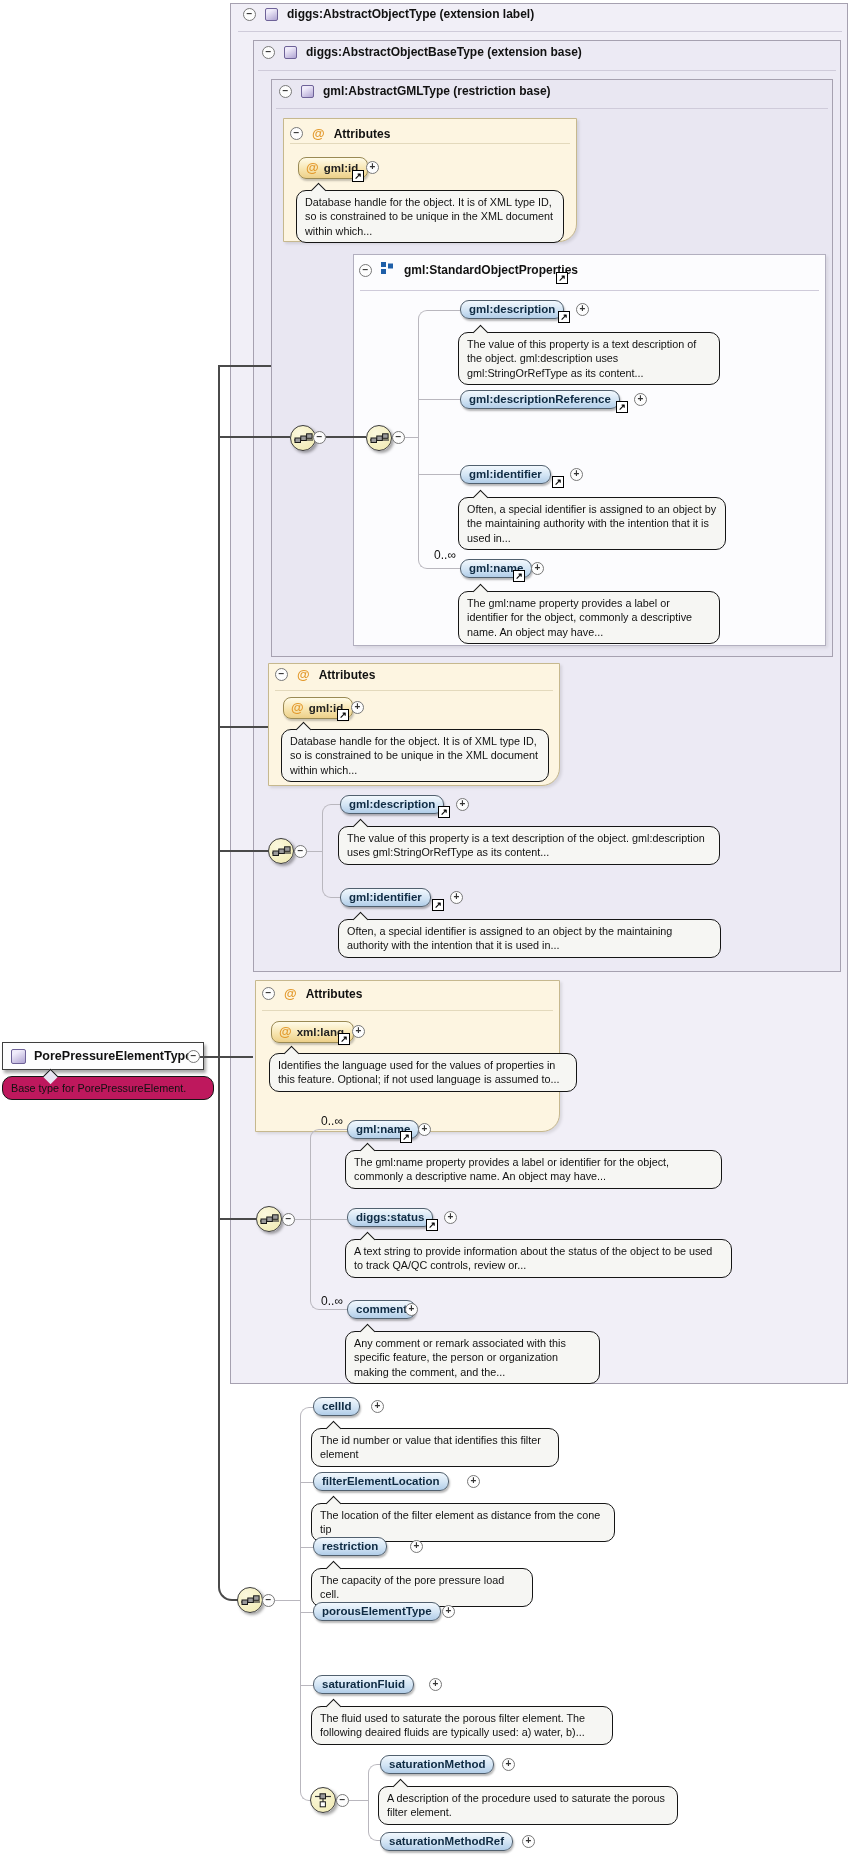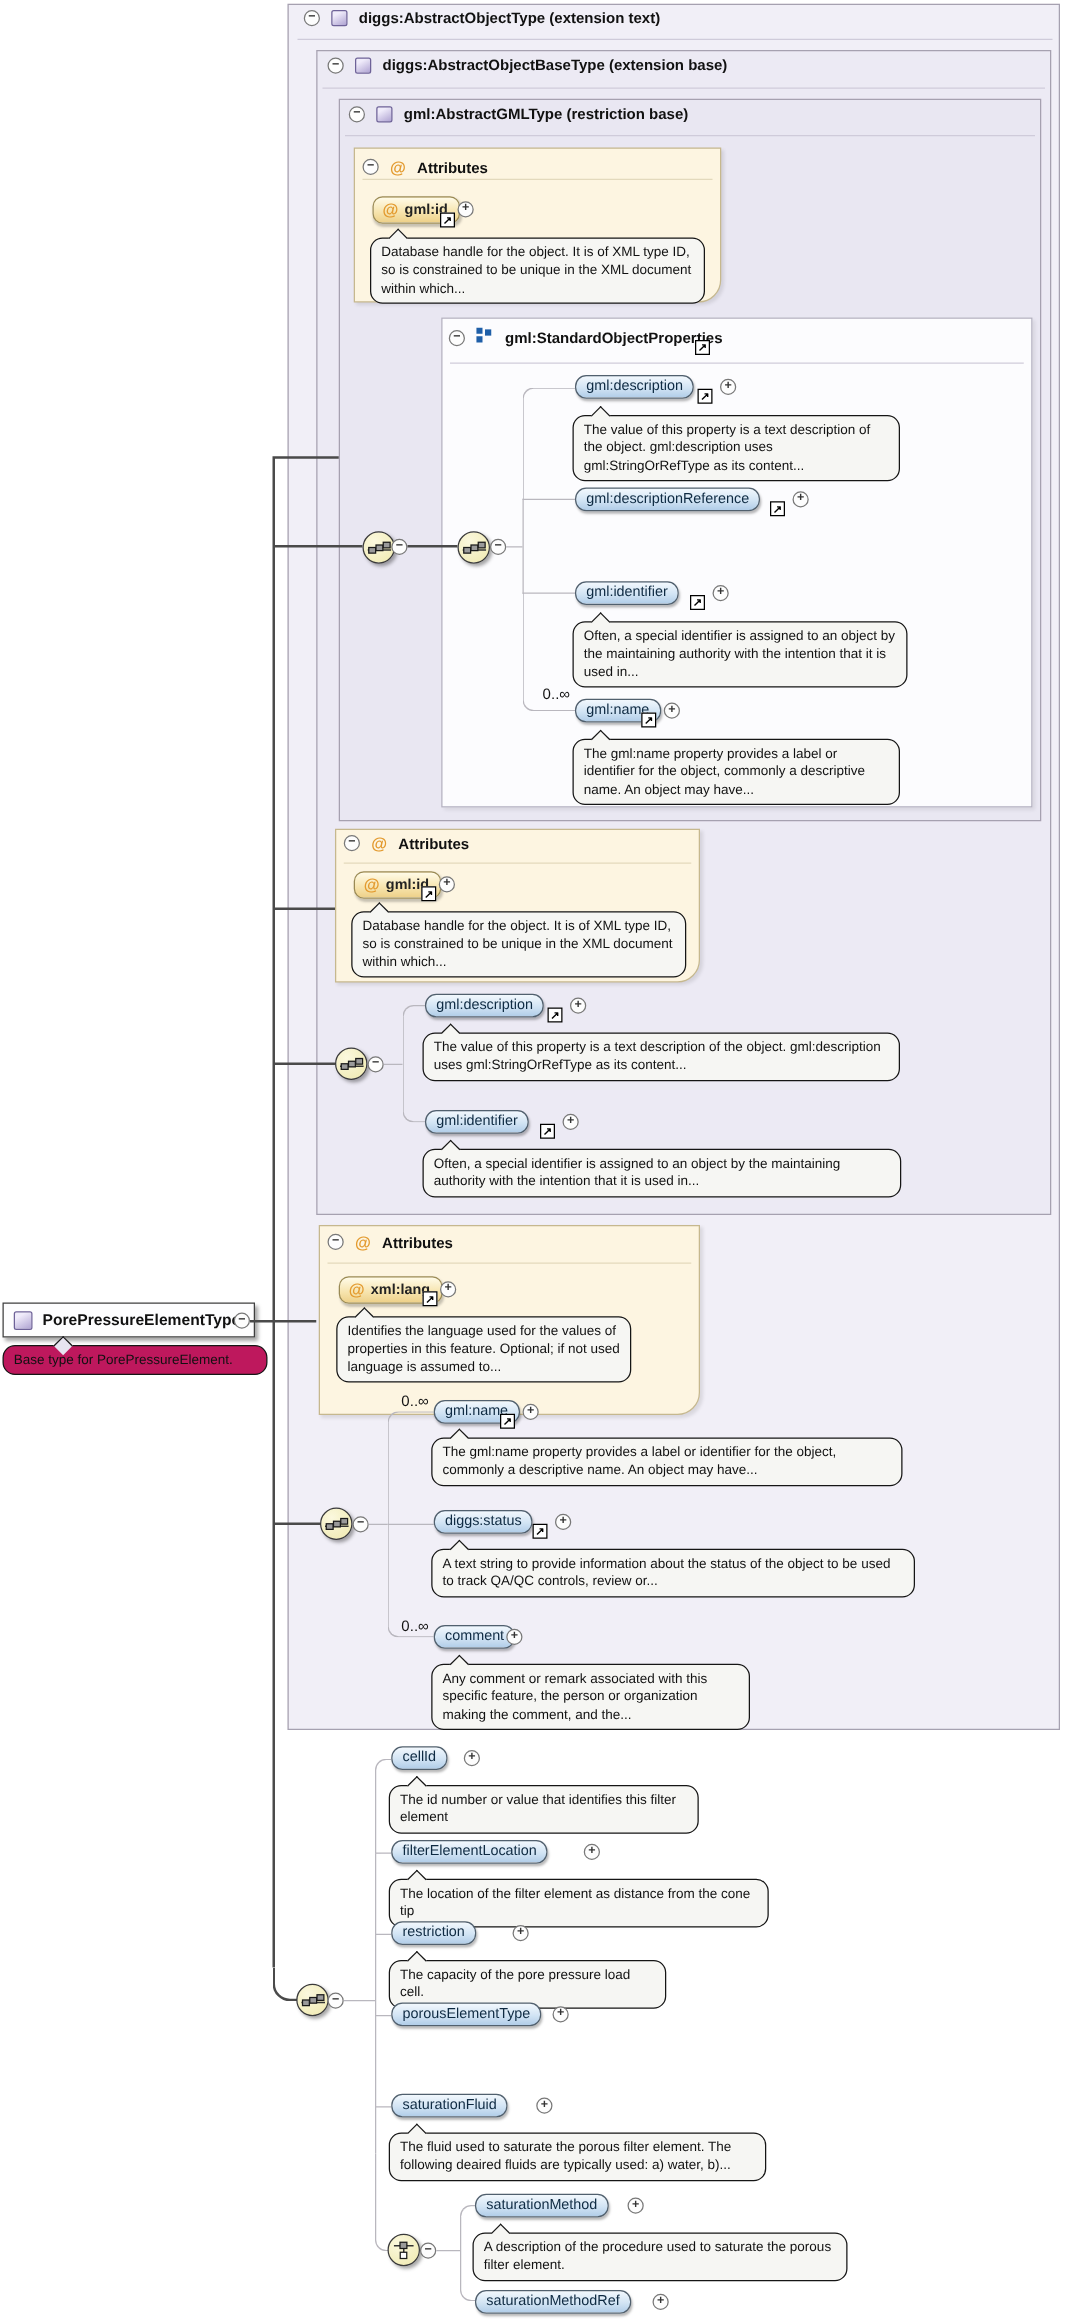--- a/index.html
+++ b/index.html
@@ -8,21 +8,21 @@
   .b{position:absolute;border:1px solid #A6A1B0}
   .bh{position:absolute;display:flex;align-items:center;gap:9px;font-weight:bold;font-size:12px;white-space:nowrap}
   .sep{position:absolute;height:1px;background:#CFCBDA}
   .sepc{background:#E3D9BC}
   .cb{display:inline-block;width:13px;height:13px;border:1px solid #787878;border-radius:50%;background:#FDFDFD;font-size:10px;line-height:10px;text-align:center;color:#333;font-weight:bold;flex:0 0 13px}
   .ps{position:absolute}
   .sq{display:inline-block;width:13px;height:13px;border:1px solid #6E6298;border-radius:2px;background:linear-gradient(150deg,#EFEBFA 25%,#AFA3D2);flex:0 0 13px}
   .atg{color:#E39A2E;font-weight:bold;font-size:13px}
   .ab{position:absolute;background:#FDF5E1;border:1px solid #C6B88E;border-radius:0 0 18px 0;box-shadow:2px 2px 3px rgba(0,0,0,.10)}
   .wb{position:absolute;background:#FCFCFE;border:1px solid #B2AFBF;box-shadow:2px 2px 3px rgba(0,0,0,.08)}
-  .pill{position:absolute;padding:2px 8px 3px;border:1px solid #51606E;border-radius:9px;background:linear-gradient(#F2F8FD,#D2E4F4 55%,#B1CDE8);font-size:11.5px;font-weight:normal;color:#0E2A42;white-space:nowrap;box-shadow:1px 2px 2px rgba(0,0,0,.28)}
+  .pill{position:absolute;padding:2px 8px 3px;border:1px solid #51606E;border-radius:9px;background:linear-gradient(#F2F8FD,#D2E4F4 55%,#B1CDE8);font-size:11.5px;font-weight:bold;color:#0E2A42;white-space:nowrap;box-shadow:1px 2px 2px rgba(0,0,0,.28)}
   .apill{position:absolute;display:flex;gap:5px;align-items:center;padding:2px 9px 3px 7px;border:1px solid #9A8A55;border-radius:8px;background:linear-gradient(#FFFBE8,#F6E3AC 60%,#EDD089);font-size:11.5px;font-weight:bold;color:#222;white-space:nowrap;box-shadow:1px 2px 2px rgba(0,0,0,.22)}
   .bub{position:absolute;background:#F6F6F3;border:1px solid #151515;border-radius:10px;padding:4px 8px;font-size:10.8px;line-height:1.32;color:#111}
   .bub::before{content:"";position:absolute;top:-6px;left:var(--nx,16px);width:10px;height:10px;background:#F6F6F3;border-left:1px solid #151515;border-top:1px solid #151515;transform:rotate(45deg)}
   .lav{background:#be185d}.lav::before{background:#E7E4F1}
   .comp{position:absolute;width:26px;height:26px;border:1.5px solid #3A3A3A;border-radius:50%;background:radial-gradient(circle at 35% 30%,#FBF8DE,#EFE9AE);box-shadow:2px 2px 3px rgba(0,0,0,.35);display:flex;align-items:center;justify-content:center}
   .lk{position:absolute;width:12px;height:12px;background:#fff;border:1px solid #000;font-size:9px;line-height:10px;text-align:center;font-weight:bold;color:#000}
   .occ{position:absolute;font-size:12px;color:#111;text-align:right}
   .dl{position:absolute;background:#4A4A4A}
   .ll{position:absolute;background:#B9B7BE}
   .cTL{position:absolute;border-left:1px solid #B9B7BE;border-top:1px solid #B9B7BE;border-top-left-radius:9px}
@@ -36,21 +36,21 @@
 
 <div id="cv">
 
   <div class="b" style="left:230px;top:3px;width:618px;height:1381px;background:#F1EFF7"></div>
   <div class="b" style="left:253px;top:40px;width:588px;height:932px;background:#ECEAF4"></div>
   <div class="b" style="left:271px;top:79px;width:562px;height:578px;background:#E9E7F2"></div>
 
   <div class="bh" style="left:243px;top:7px">
     <span class="cb">−</span>
     <span class="sq"></span>
-    <span>diggs:AbstractObjectType (extension text)</span>
+    <span>diggs:AbstractObjectType (extension label)</span>
   </div>
   <div class="sep" style="left:238px;top:31px;width:604px"></div>
 
   <div class="bh" style="left:262px;top:45px">
     <span class="cb">−</span>
     <span class="sq"></span>
     <span>diggs:AbstractObjectBaseType (extension base)</span>
   </div>
   <div class="sep" style="left:258px;top:70px;width:578px"></div>
 
@@ -179,21 +179,21 @@
     <span class="atg">@</span>
     <span>Attributes</span>
   </div>
   <div class="sep sepc" style="left:262px;top:1010px;width:291px"></div>
   <div class="apill" style="left:271px;top:1021px">
     <span class="atg">@</span>
     <span>xml:lang</span>
   </div>
   <span class="cb ps" style="left:352px;top:1025px">+</span>
   <span class="lk" style="left:338px;top:1033px">↗</span>
-  <div class="bub" style="left:269px;top:1053px;width:236px">Identifies the language used for the values of properties in this feature. Optional; if not used language is assumed to...</div>
+  <div class="bub" style="left:269px;top:1053px;width:308px">Identifies the language used for the values of properties in this feature. Optional; if not used language is assumed to...</div>
 
   <div class="comp" style="left:256px;top:1206px">
       <svg width="19" height="13" viewBox="0 0 19 13">
         <path d="M0 8 H19" stroke="#333" stroke-width="1.2" fill="none"></path>
         <rect x="1" y="6" width="5.5" height="4.5" fill="#9A9A9A" stroke="#1A1A1A"></rect>
         <rect x="6.8" y="4" width="5.5" height="4.5" fill="#9A9A9A" stroke="#1A1A1A"></rect>
         <rect x="12.6" y="1.8" width="5.5" height="4.5" fill="#9A9A9A" stroke="#1A1A1A"></rect>
       </svg>
     </div>
   <span class="cb ps" style="left:282px;top:1213px">−</span>

